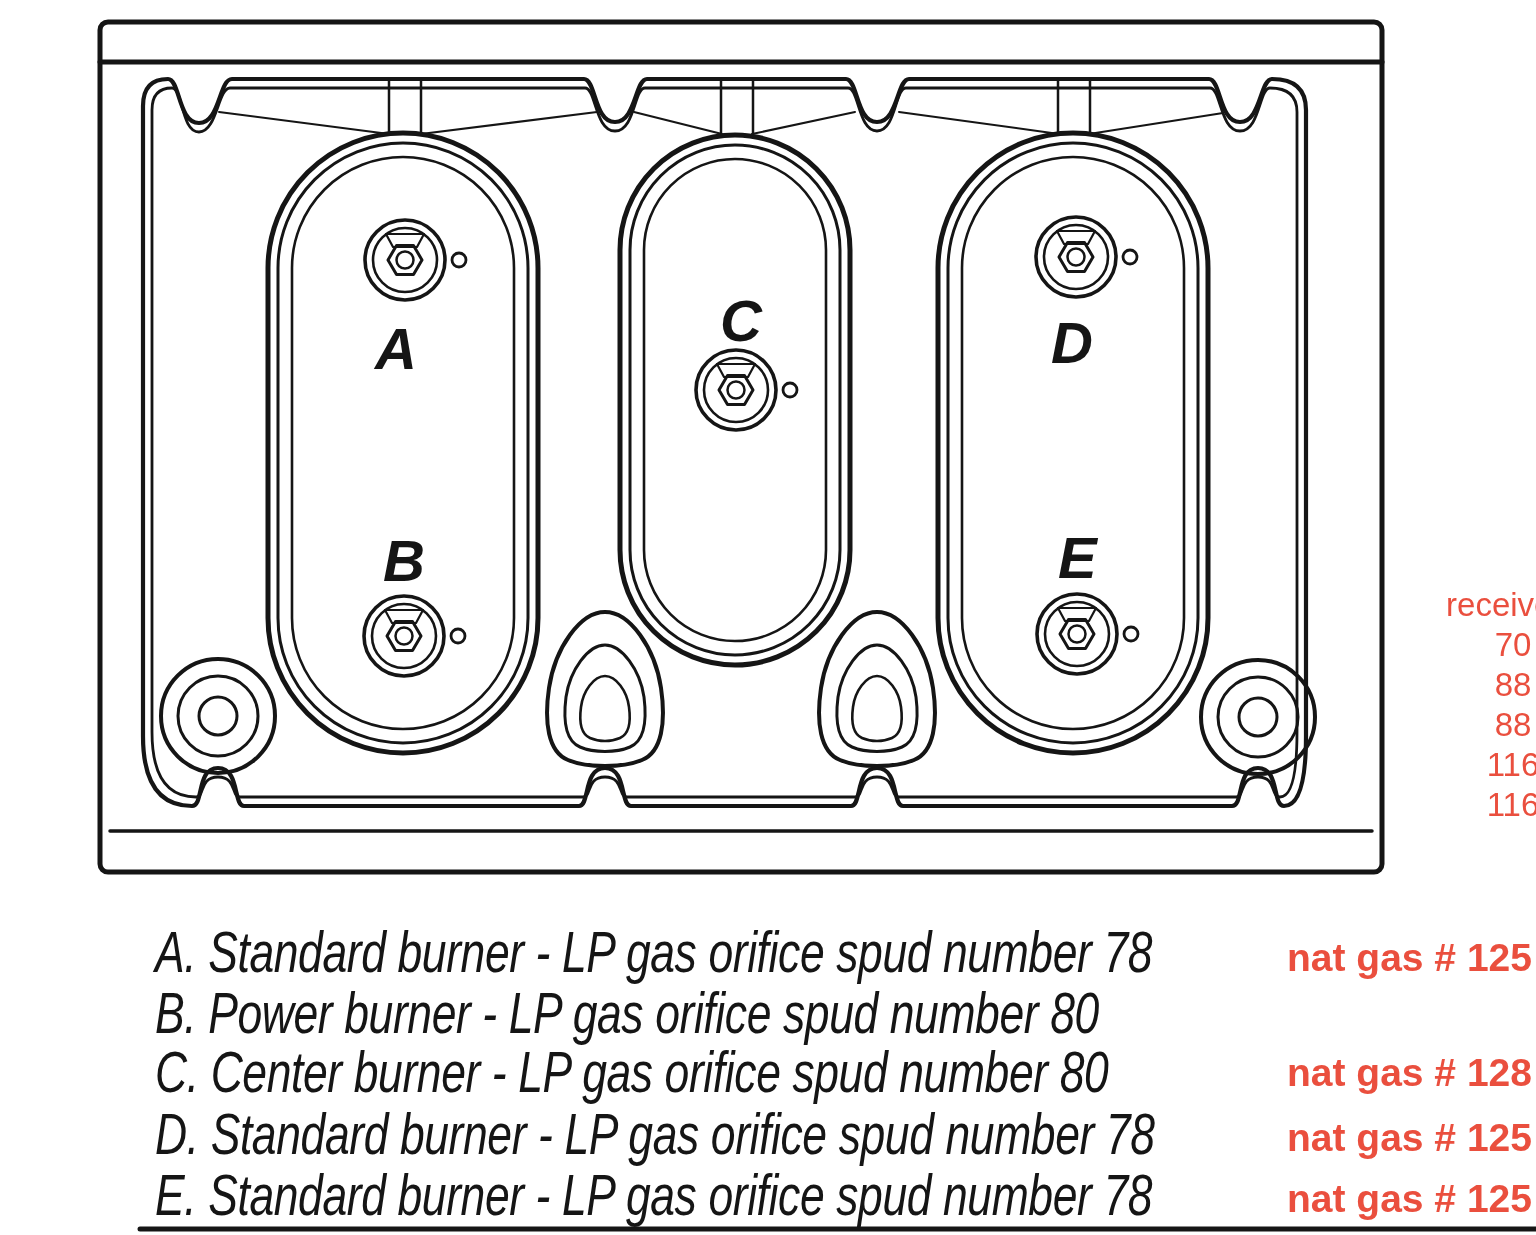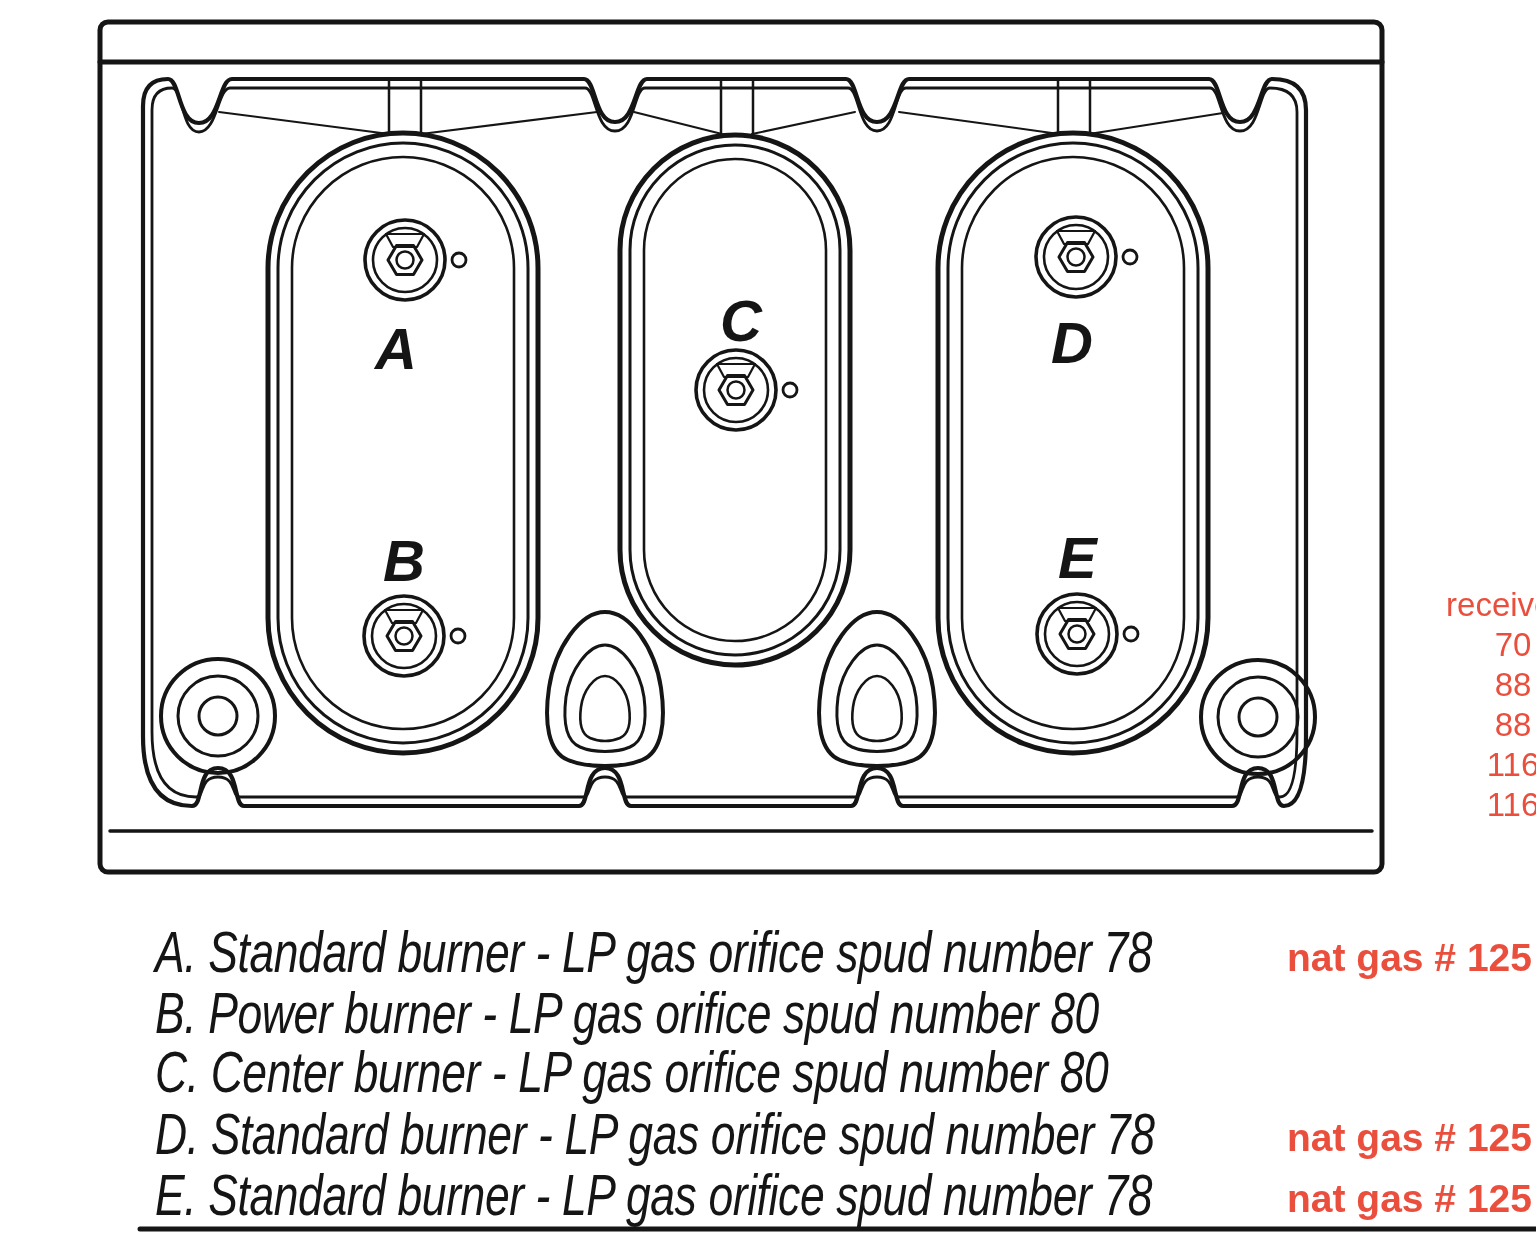--- a/index.html
+++ b/index.html
@@ -135,16 +135,17 @@
     <div>116</div>
   </div>
 
   <div class="legend-line" style="top:924px;">A. Standard burner - LP gas orifice spud number 78</div>
   <div class="legend-line" style="top:985px;">B. Power burner - LP gas orifice spud number 80</div>
   <div class="legend-line" style="top:1044px;">C. Center burner - LP gas orifice spud number 80</div>
   <div class="legend-line" style="top:1106px;">D. Standard burner - LP gas orifice spud number 78</div>
   <div class="legend-line" style="top:1167px;">E. Standard burner - LP gas orifice spud number 78</div>
 
   <div class="natgas" style="top:938px;">nat gas # 125</div>
+  <div class="natgas" style="top:1053px;">nat gas # 128</div>
   <div class="natgas" style="top:1118px;">nat gas # 125</div>
   <div class="natgas" style="top:1179px;">nat gas # 125</div>
 
 </div>
 
 </body></html>

